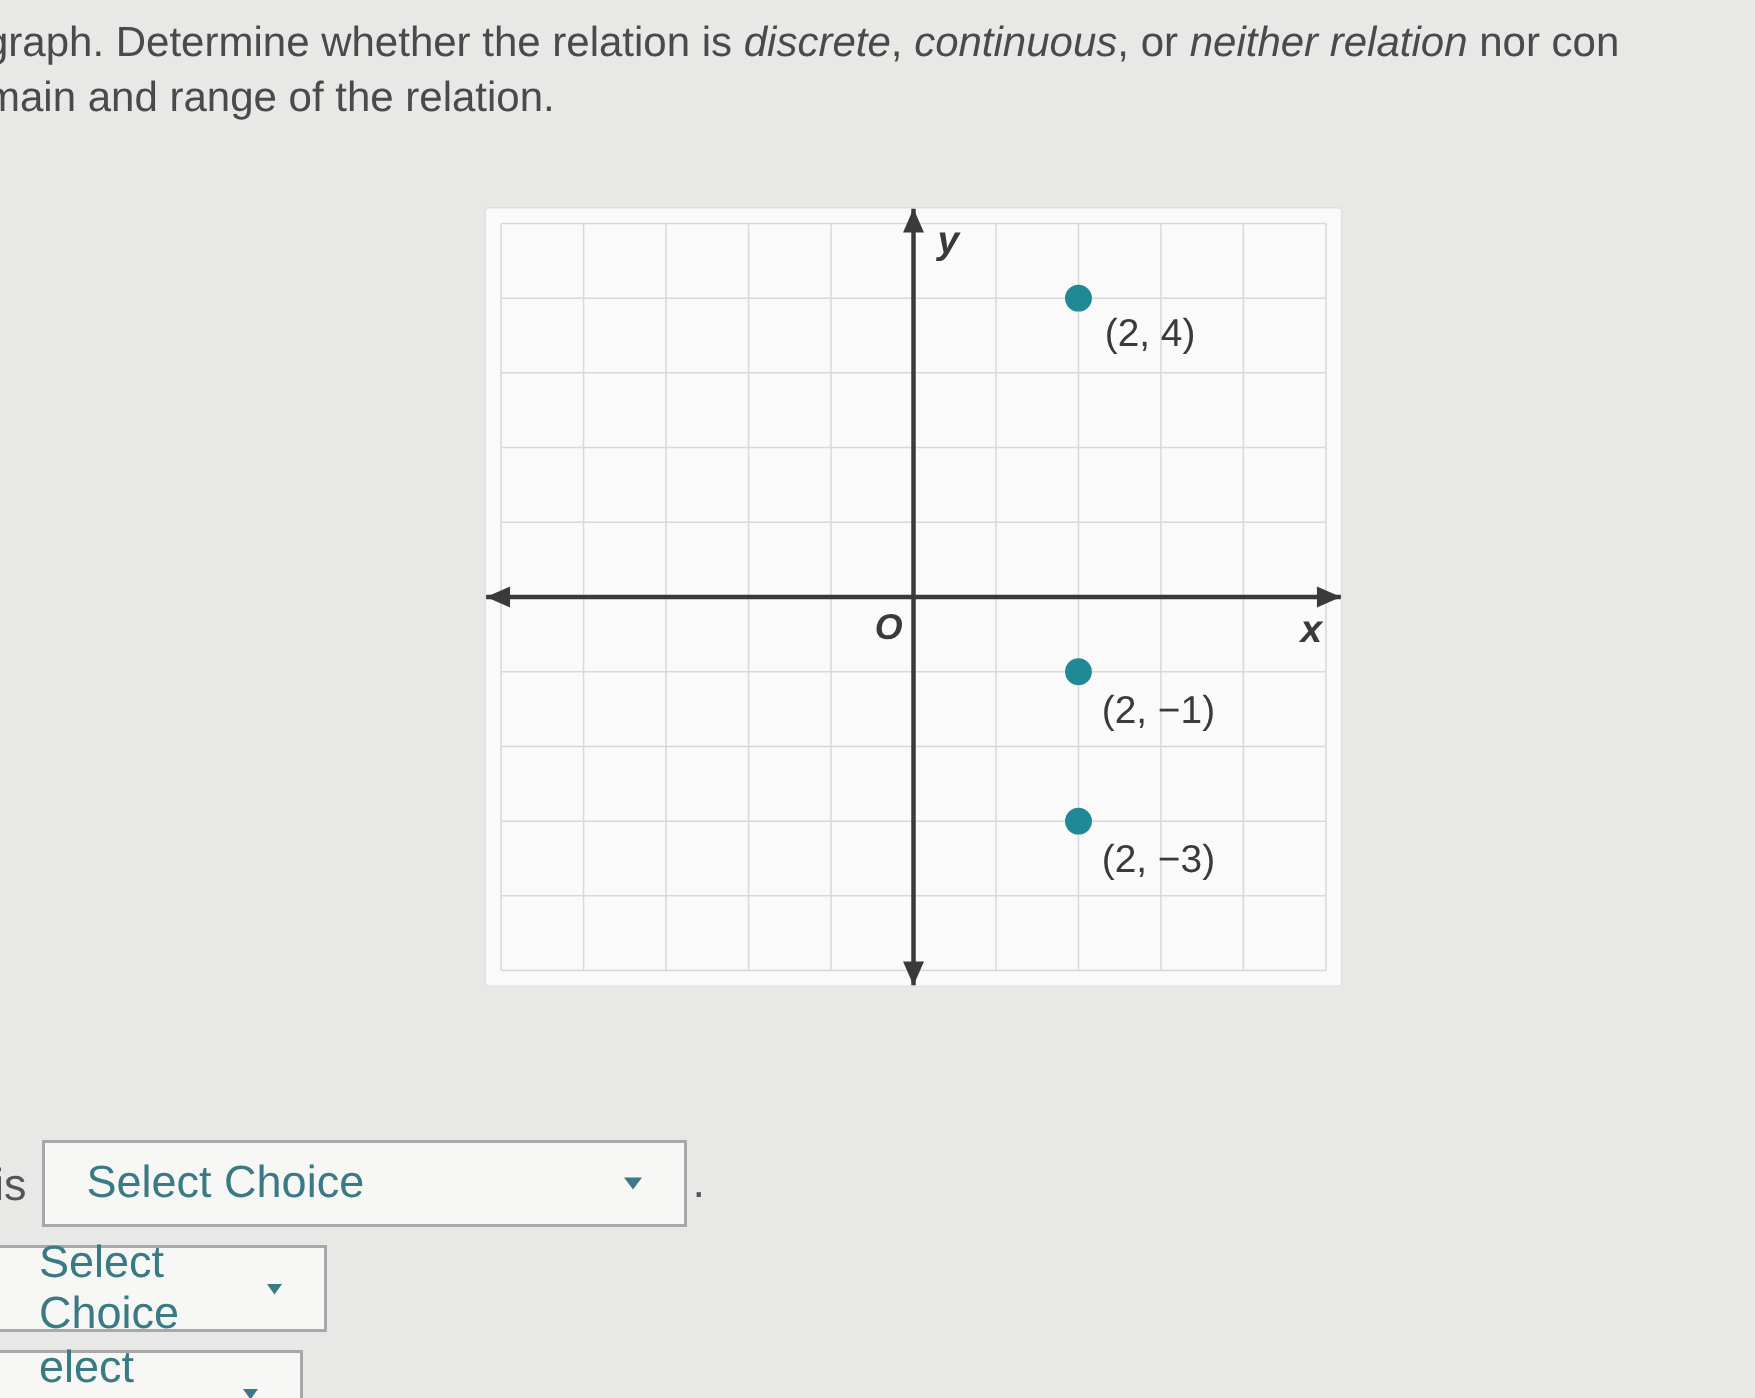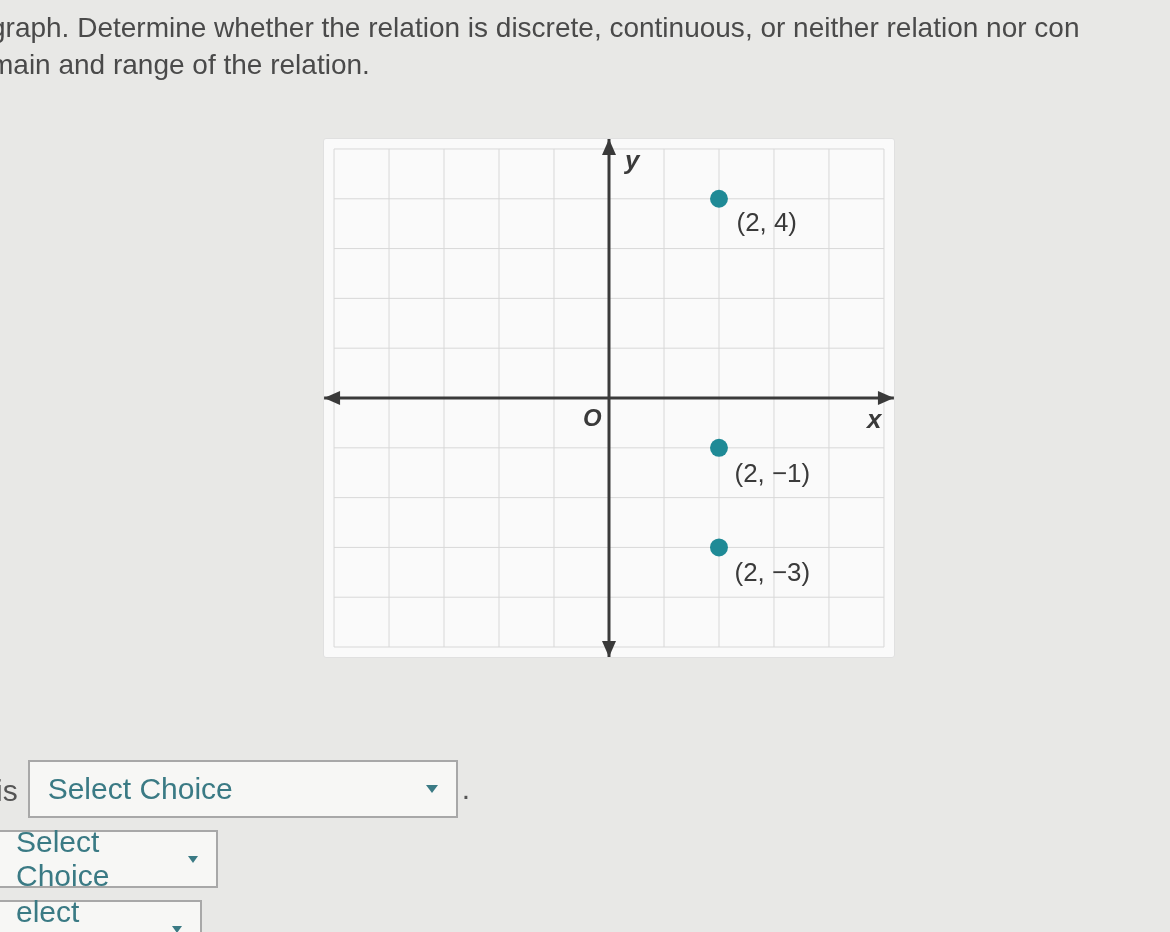--- a/index.html
+++ b/index.html
@@ -14,21 +14,21 @@
   }
   .question-text {
     position: absolute;
     top: 6px;
     left: -10px;
     font-size: 28px;
     line-height: 1.55;
     color: #4a4a4a;
     white-space: nowrap;
   }
-  .question-text .italic { }
+  .question-text .italic { font-style: italic; }
   .question-line2 {
     position: absolute;
     top: 49px;
     left: -10px;
     font-size: 28px;
     color: #4a4a4a;
     white-space: nowrap;
   }
   .chart-card {
     position: absolute;
@@ -55,21 +55,21 @@
     font-size: 30px;
     color: #555;
     padding: 14px 10px 0 0;
   }
   .select-box {
     border: 2px solid #a8a8a8;
     background: #f7f7f5;
     display: flex;
     align-items: center;
     justify-content: space-between;
-    padding: 0 18px;
+    padding: 0 28px;
     color: #3a7a84;
     font-size: 30px;
     height: 58px;
     cursor: pointer;
     position: relative;
   }
   .sel1 { width: 430px; }
   .sel2 { width: 222px; }
   .sel3 { width: 206px; }
   .chev {

